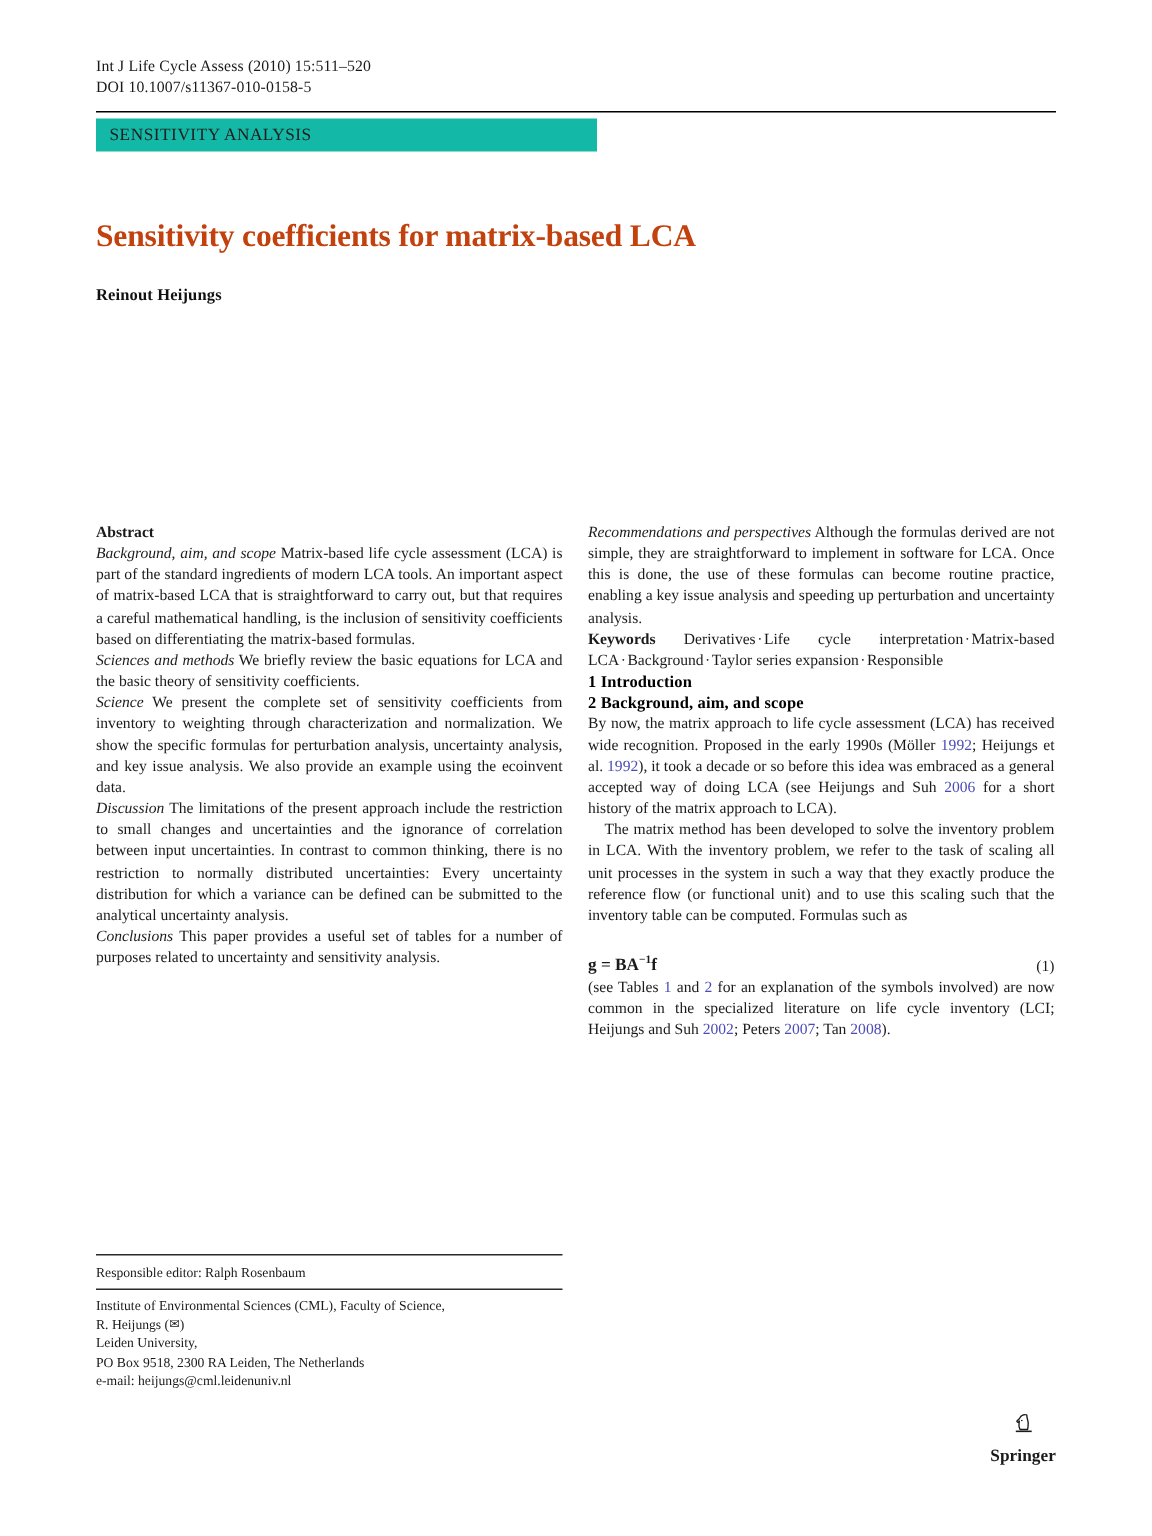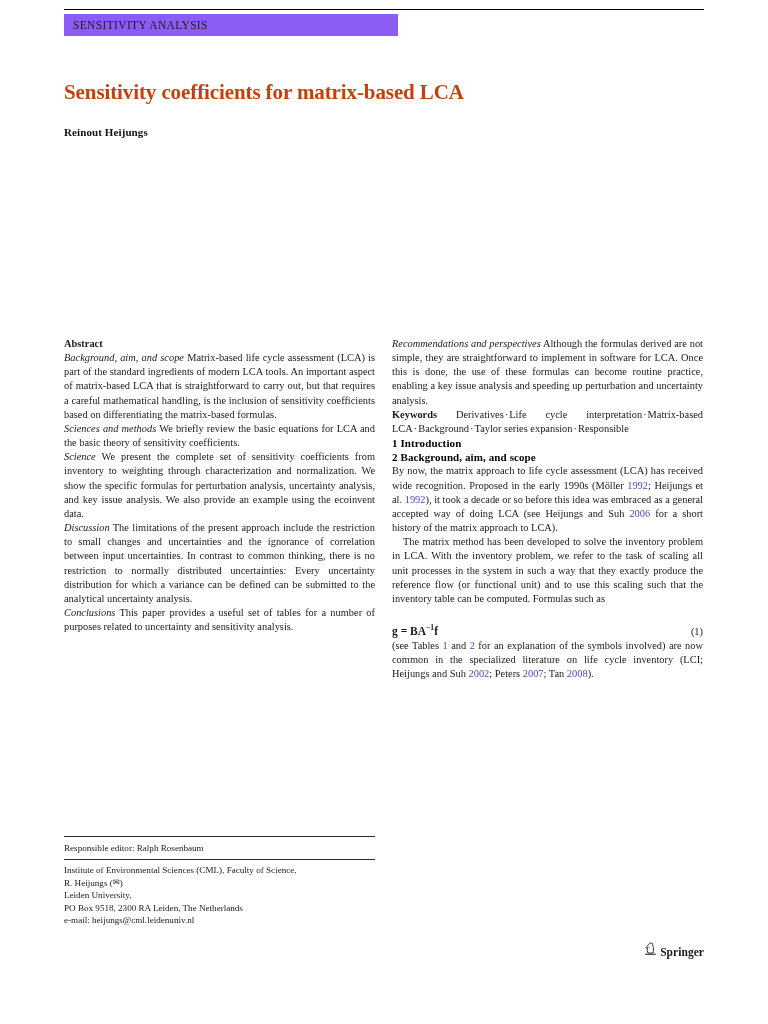--- a/index.html
+++ b/index.html
@@ -36,21 +36,21 @@
   .head-rule {
     margin-top: 9px;
     border-top: 1.3px solid #000;
     width: 640px;
   }
 
   .section-banner {
     margin-top: 4px;
     width: 334px;
     height: 22px;
-    background: #8b5cf6;
+    background: #14b8a6;
     display: flex;
     align-items: center;
     box-sizing: border-box;
     padding-left: 9px;
   }
   .section-banner span {
     font-size: 11.5px;
     letter-spacing: 0.35px;
     color: #1d1d1d;
   }
@@ -79,21 +79,21 @@
     left: 0;
     font-size: 9.6px;
     line-height: 13.2px;
     color: #1a1a1a;
   }
   .pubinfo div { white-space: nowrap; }
 
   
   .columns {
     position: absolute;
-    top: 337px;
+    top: 349px;
     left: 0;
     width: 640px;
     display: flex;
     gap: 17px;
   }
   .col {
     width: 311px;
     font-size: 10.4px;
     line-height: 14.15px;
     text-align: justify;
@@ -182,36 +182,41 @@
 
   
   .springer {
     position: absolute;
     right: 0;
     top: 942px;
     display: flex;
     align-items: center;
     gap: 3px;
     color: #222;
+    flex-direction: column;
   }
   .springer .mark {
     display: block;
   }
   .springer .wordmark {
     font-size: 11.5px;
     font-weight: bold;
     letter-spacing: 0.05px;
     color: #1a1a1a;
   }
 </style>
 </head>
 <body>
 
 <div class="page">
 
+  <div class="journal-head">
+    <div>Int J Life Cycle Assess (2010) 15:511–520</div>
+    <div>DOI 10.1007/s11367-010-0158-5</div>
+  </div>
 
   <div class="head-rule"></div>
 
   <div class="section-banner">
     <span>SENSITIVITY ANALYSIS</span>
   </div>
 
   <div class="title">Sensitivity coefficients for matrix-based LCA</div>
   <div class="authors">Reinout Heijungs</div>
 

